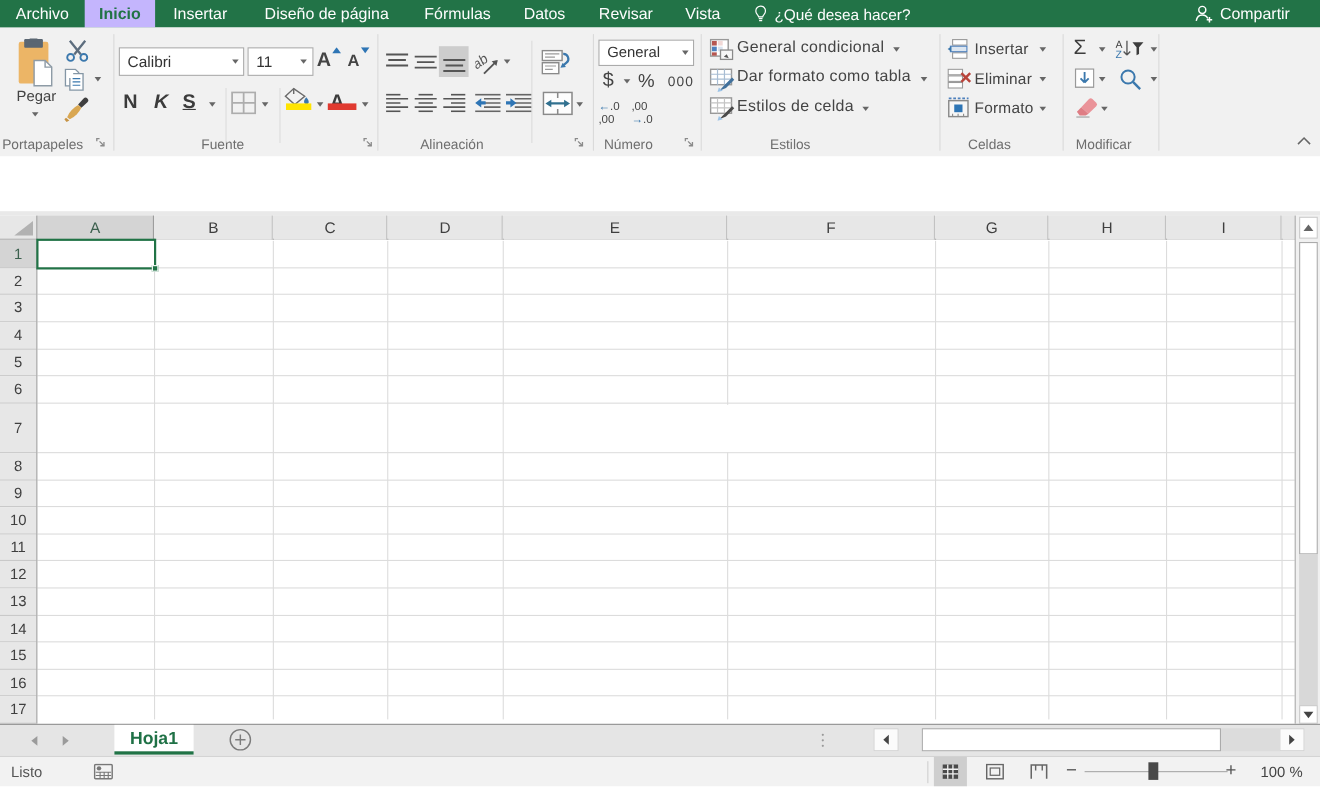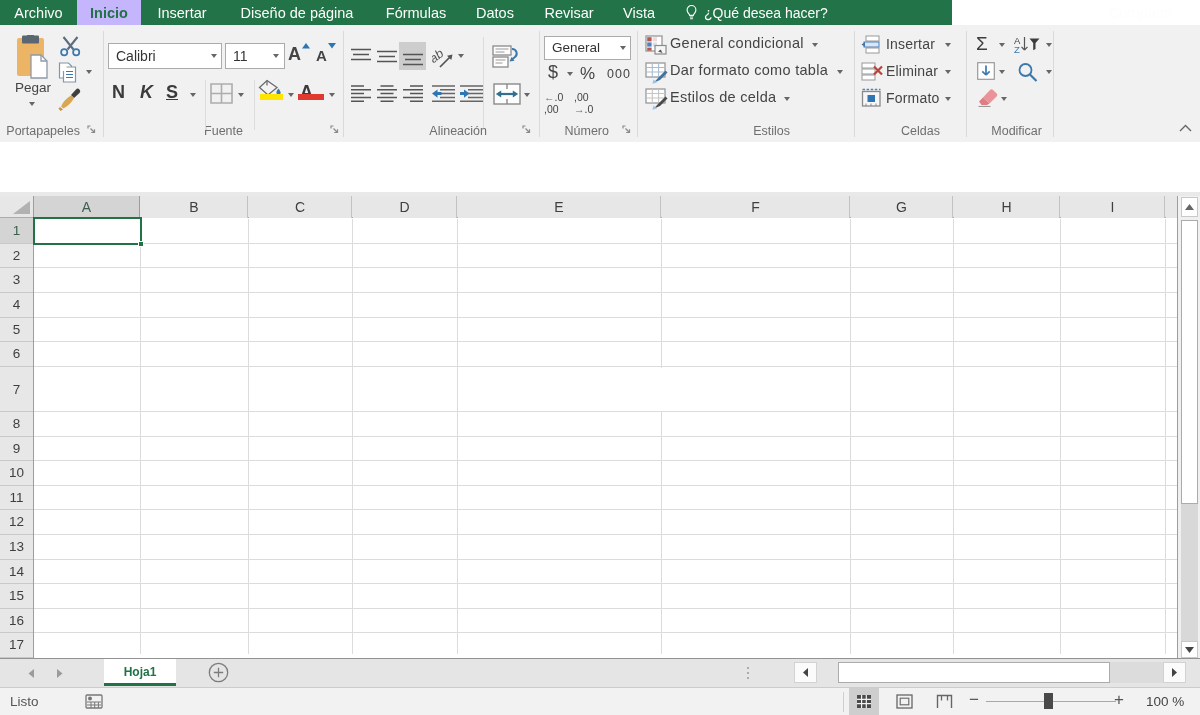--- a/index.html
+++ b/index.html
@@ -1,29 +1,29 @@
 <!DOCTYPE html>
 <html><head>
 <meta charset="utf-8">
 <style>
   * { margin:0; padding:0; box-sizing:border-box; }
   html,body { width:1200px; height:715px; overflow:hidden; font-family:"Liberation Sans", sans-serif; }
   .abs { position:absolute; }
   #stage { position:relative; width:1200px; height:715px; background:#fff; }
 
   
-  #topbar { position:absolute; left:0; top:0; width:952px; height:25px; background:#227347; }
+  #topbar { position:absolute; left:0; top:0; width:1200px; height:25px; background:#227347; }
   .ttab { position:absolute; top:0; height:25px; line-height:26px; color:#fdfdfd; font-size:14.5px; text-align:center; }
   #tab-archivo { left:0; width:77px; background:#227347; }
   #tab-inicio  { left:77px; width:64px; background:#c4b5fd; color:#217346;font-weight:bold; }
 
   
   #ribbon { position:absolute; left:0; top:25px; width:1200px; height:117px; background:#f1f1f1; }
   .gsep { position:absolute; top:6px; width:1px; height:106px; background:#dadada; }
-  .glabel { position:absolute; top:99px; font-size:12.5px; color:#6e6e6e; text-align:right; }
+  .glabel { position:absolute; top:99px; font-size:12.5px; color:#6e6e6e; text-align:left; }
   .dlg { position:absolute; width:10px; height:10px; }
   .combo { position:absolute; background:#fff; border:1px solid #ababab; font-size:14px; color:#333; }
   .carr { position:absolute; width:0; height:0; border-left:3.5px solid transparent; border-right:3.5px solid transparent; border-top:4px solid #666; }
   .ricon13 { font-size:14.5px; letter-spacing:0.3px; color:#444; position:absolute; white-space:nowrap; }
   .ricon14 { font-size:14px; letter-spacing:0.2px; color:#444; position:absolute; white-space:nowrap; }
 
   
   #fbar { position:absolute; left:0; top:142px; width:1200px; height:50px; background:#e6e6e6; }
   .whitebox { position:absolute; background:#fff; border:1px solid #d4d4d4; }
 
@@ -414,21 +414,21 @@
       </svg>
   </div>
 
   <div id="tabbar">
     <svg class="abs" style="left:26px;top:9px;" width="10" height="11" viewBox="0 0 10 11">
         <path d="M8 1 L2.5 5.5 L8 10 Z" fill="#9b9b9b"></path>
       </svg>
     <svg class="abs" style="left:55px;top:9px;" width="10" height="11" viewBox="0 0 10 11">
         <path d="M2 1 L7.5 5.5 L2 10 Z" fill="#9b9b9b"></path>
       </svg>
-    <div class="abs" style="left:104px;top:0;width:72px;height:27px;background:#fff;border-bottom:3px solid #217346;color:#1f7146;font-weight:bold;font-size:12px;text-align:center;line-height:26px;">Hoja1</div>
+    <div class="abs" style="left:104px;top:0;width:72px;height:27px;background:#fff;border-bottom:3px solid #217346;color:#1f7146;font-weight:bold;font-size:16px;text-align:center;line-height:26px;">Hoja1</div>
     <svg class="abs" style="left:208px;top:3px;" width="21" height="21" viewBox="0 0 21 21">
       <circle cx="10.5" cy="10.5" r="9.2" fill="none" stroke="#7c7c7c" stroke-width="1.3"></circle>
       <path d="M10.5 5.8v9.4M5.8 10.5h9.4" stroke="#7c7c7c" stroke-width="1.3"></path>
     </svg>
     <svg class="abs" style="left:746px;top:7px;" width="4" height="14" viewBox="0 0 4 14">
       <circle cx="2" cy="2" r="1" fill="#999"></circle>
         <circle cx="2" cy="7" r="1" fill="#999"></circle>
         <circle cx="2" cy="12" r="1" fill="#999"></circle>
     </svg>
 

